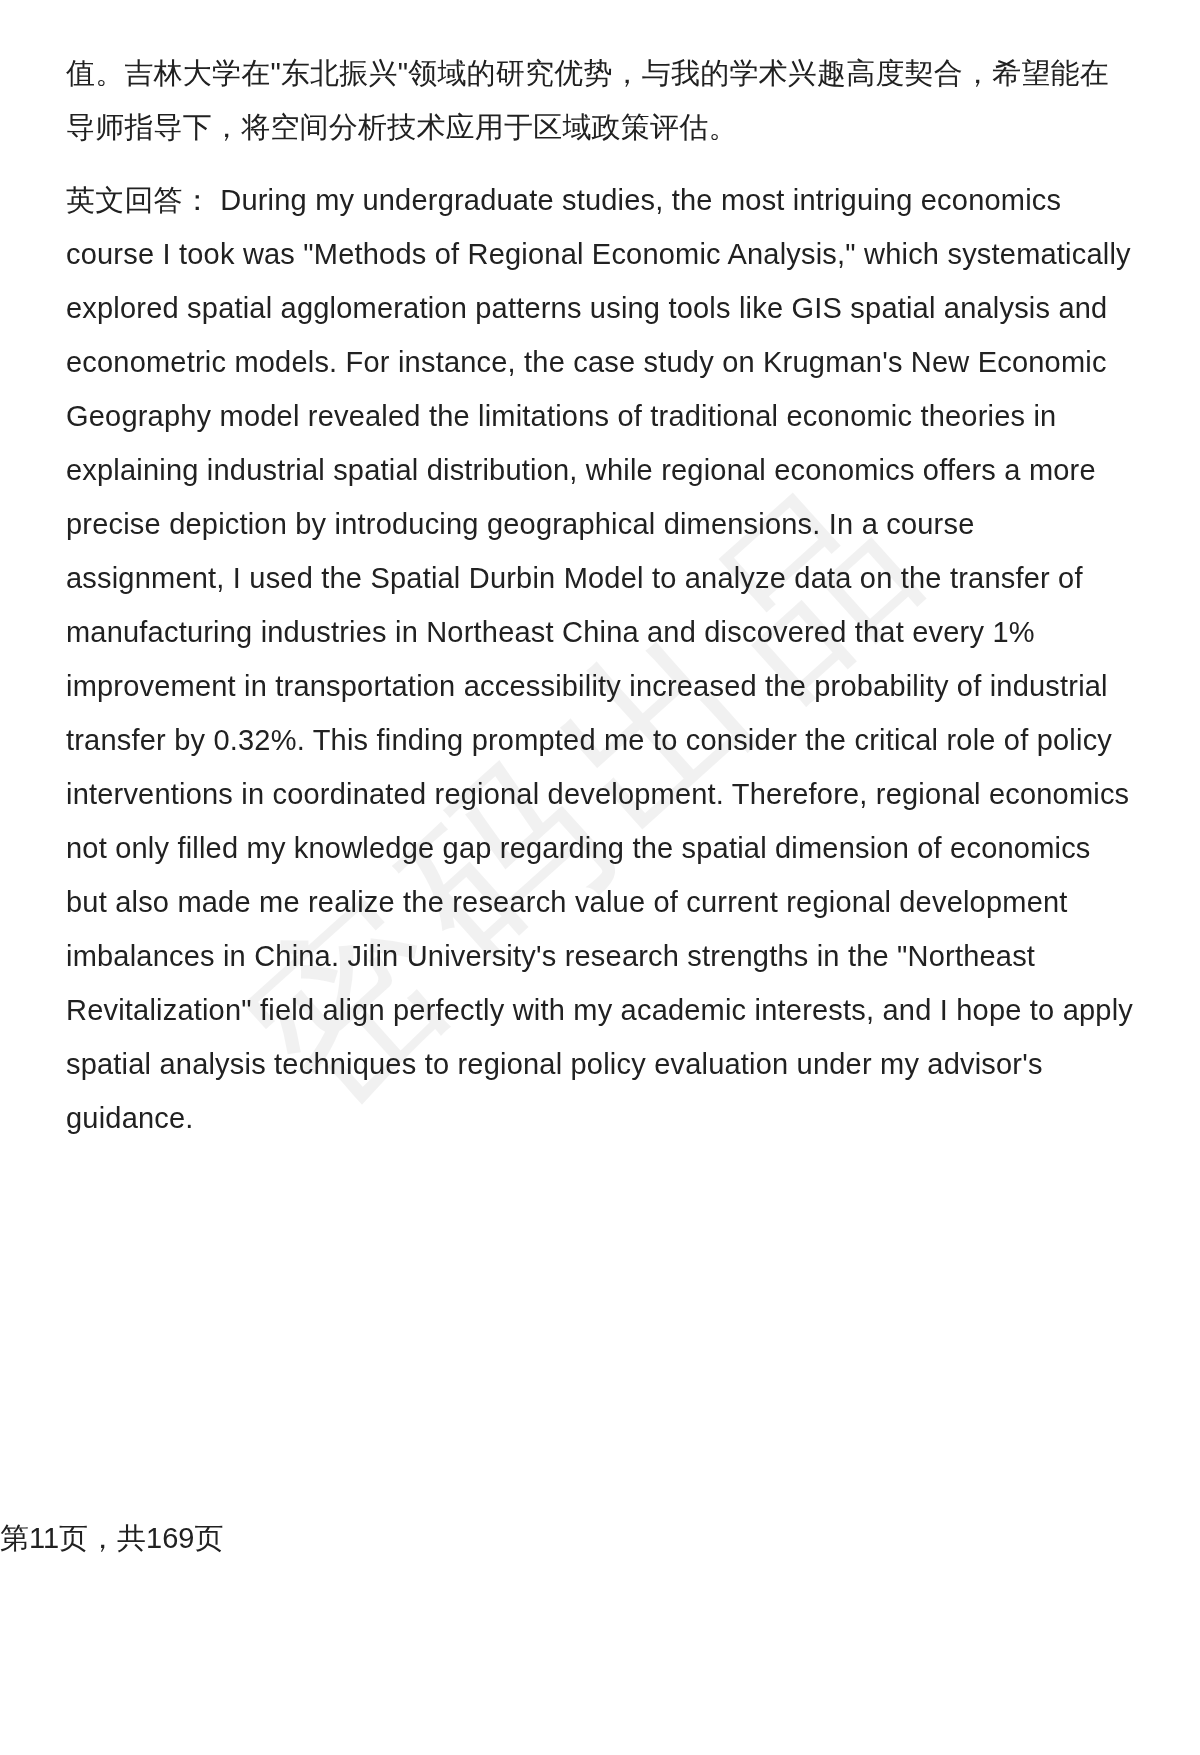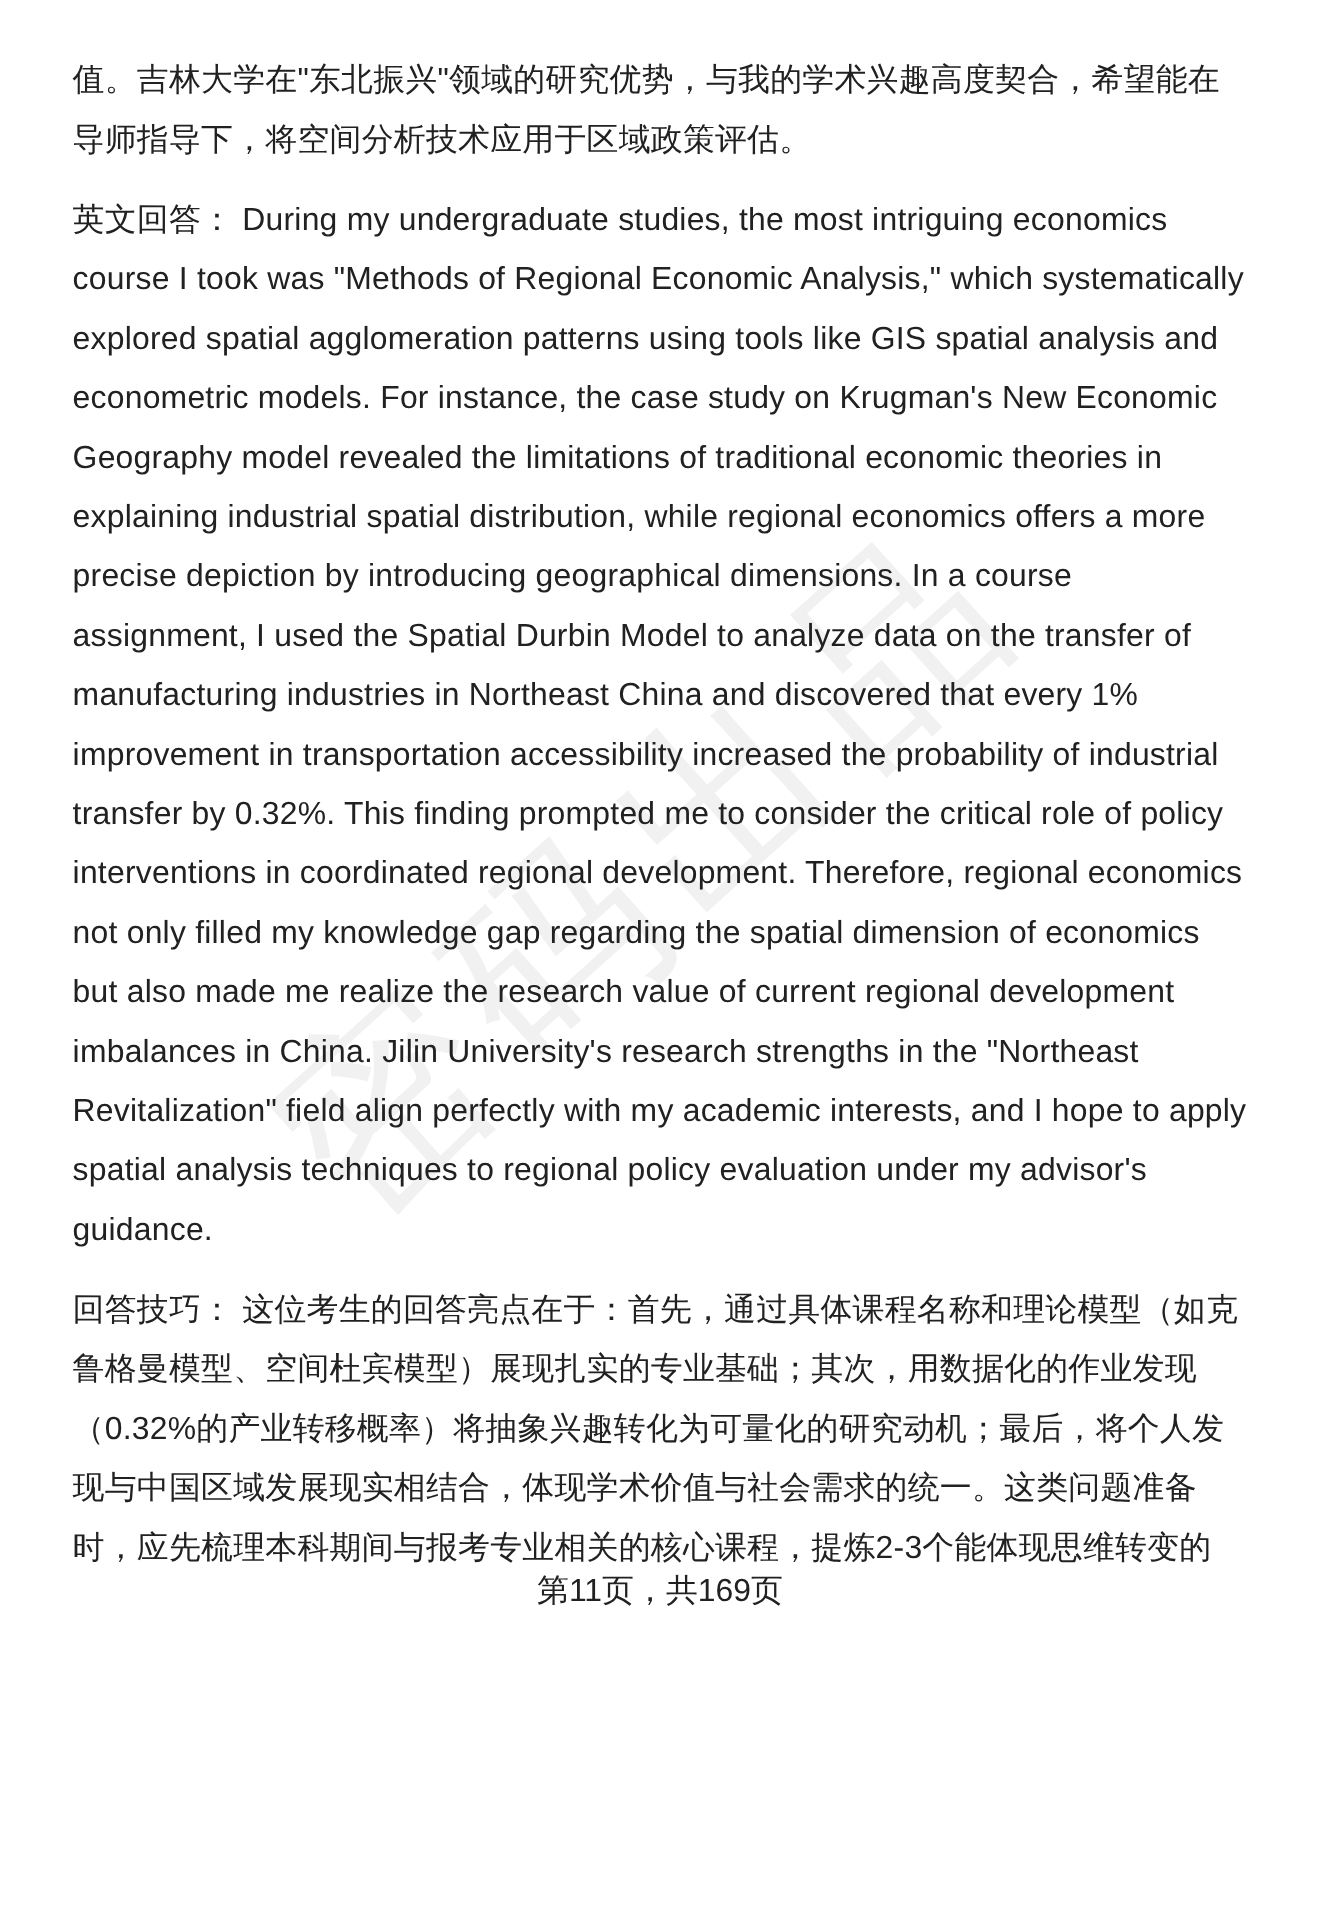--- a/index.html
+++ b/index.html
@@ -38,42 +38,41 @@
   .para {
     font-size: 29px;
     line-height: 54px;
     letter-spacing: 0.2px;
     text-align: left;
     margin-bottom: 19px;
     word-wrap: break-word;
   }
   .footer {
     position: absolute;
-    top: 1424px;
+    top: 1516px;
     left: 0;
     width: 1200px;
-    text-align: center;
+    text-align: left;
     font-size: 29px;
     line-height: 44px;
     color: #212121;
     z-index: 1;
   }
 </style>
 </head>
 <body>
 
 <div class="page">
 
   <div class="watermark">密码出品</div>
 
   <div class="content">
 
     <p class="para"><span>值。吉林大学在"东北振兴"领域的研究优势，与我的学术兴趣高度契合，希望能在导师指导下，将空间分析技术应用于区域政策评估。</span></p>
 
     <p class="para"><span>英文回答：</span><span> During my undergraduate studies, the most intriguing economics course I took was "Methods of Regional Economic Analysis," which systematically explored spatial agglomeration patterns using tools like GIS spatial analysis and econometric models. For instance, the case study on Krugman's New Economic Geography model revealed the limitations of traditional economic theories in explaining industrial spatial distribution, while regional economics offers a more precise depiction by introducing geographical dimensions. In a course assignment, I used the Spatial Durbin Model to analyze data on the transfer of manufacturing industries in Northeast China and discovered that every 1% improvement in transportation accessibility increased the probability of industrial transfer by 0.32%. This finding prompted me to consider the critical role of policy interventions in coordinated regional development. Therefore, regional economics not only filled my knowledge gap regarding the spatial dimension of economics but also made me realize the research value of current regional development imbalances in China. Jilin University's research strengths in the "Northeast Revitalization" field align perfectly with my academic interests, and I hope to apply spatial analysis techniques to regional policy evaluation under my advisor's guidance.</span></p>
 
-    <p class="para"><span>回答技巧：</span><span> 这位考生的回答亮点在于：首先，通过具体课程名称和理论模型（如克鲁格曼模型、空间杜宾模型）展现扎实的专业基础；其次，用数据化的作业发现（0.32%的产业转移概率）将抽象兴趣转化为可量化的研究动机；最后，将个人发现与中国区域发展现实相结合，体现学术价值与社会需求的统一。这类问题准备时，应先梳理本科期间与报考专业相关的核心课程，提炼2-3个能体现思维转变的</span></p>
 
   </div>
 
   <div class="footer">第11页，共169页</div>
 
 </div>
 
 </body></html>

